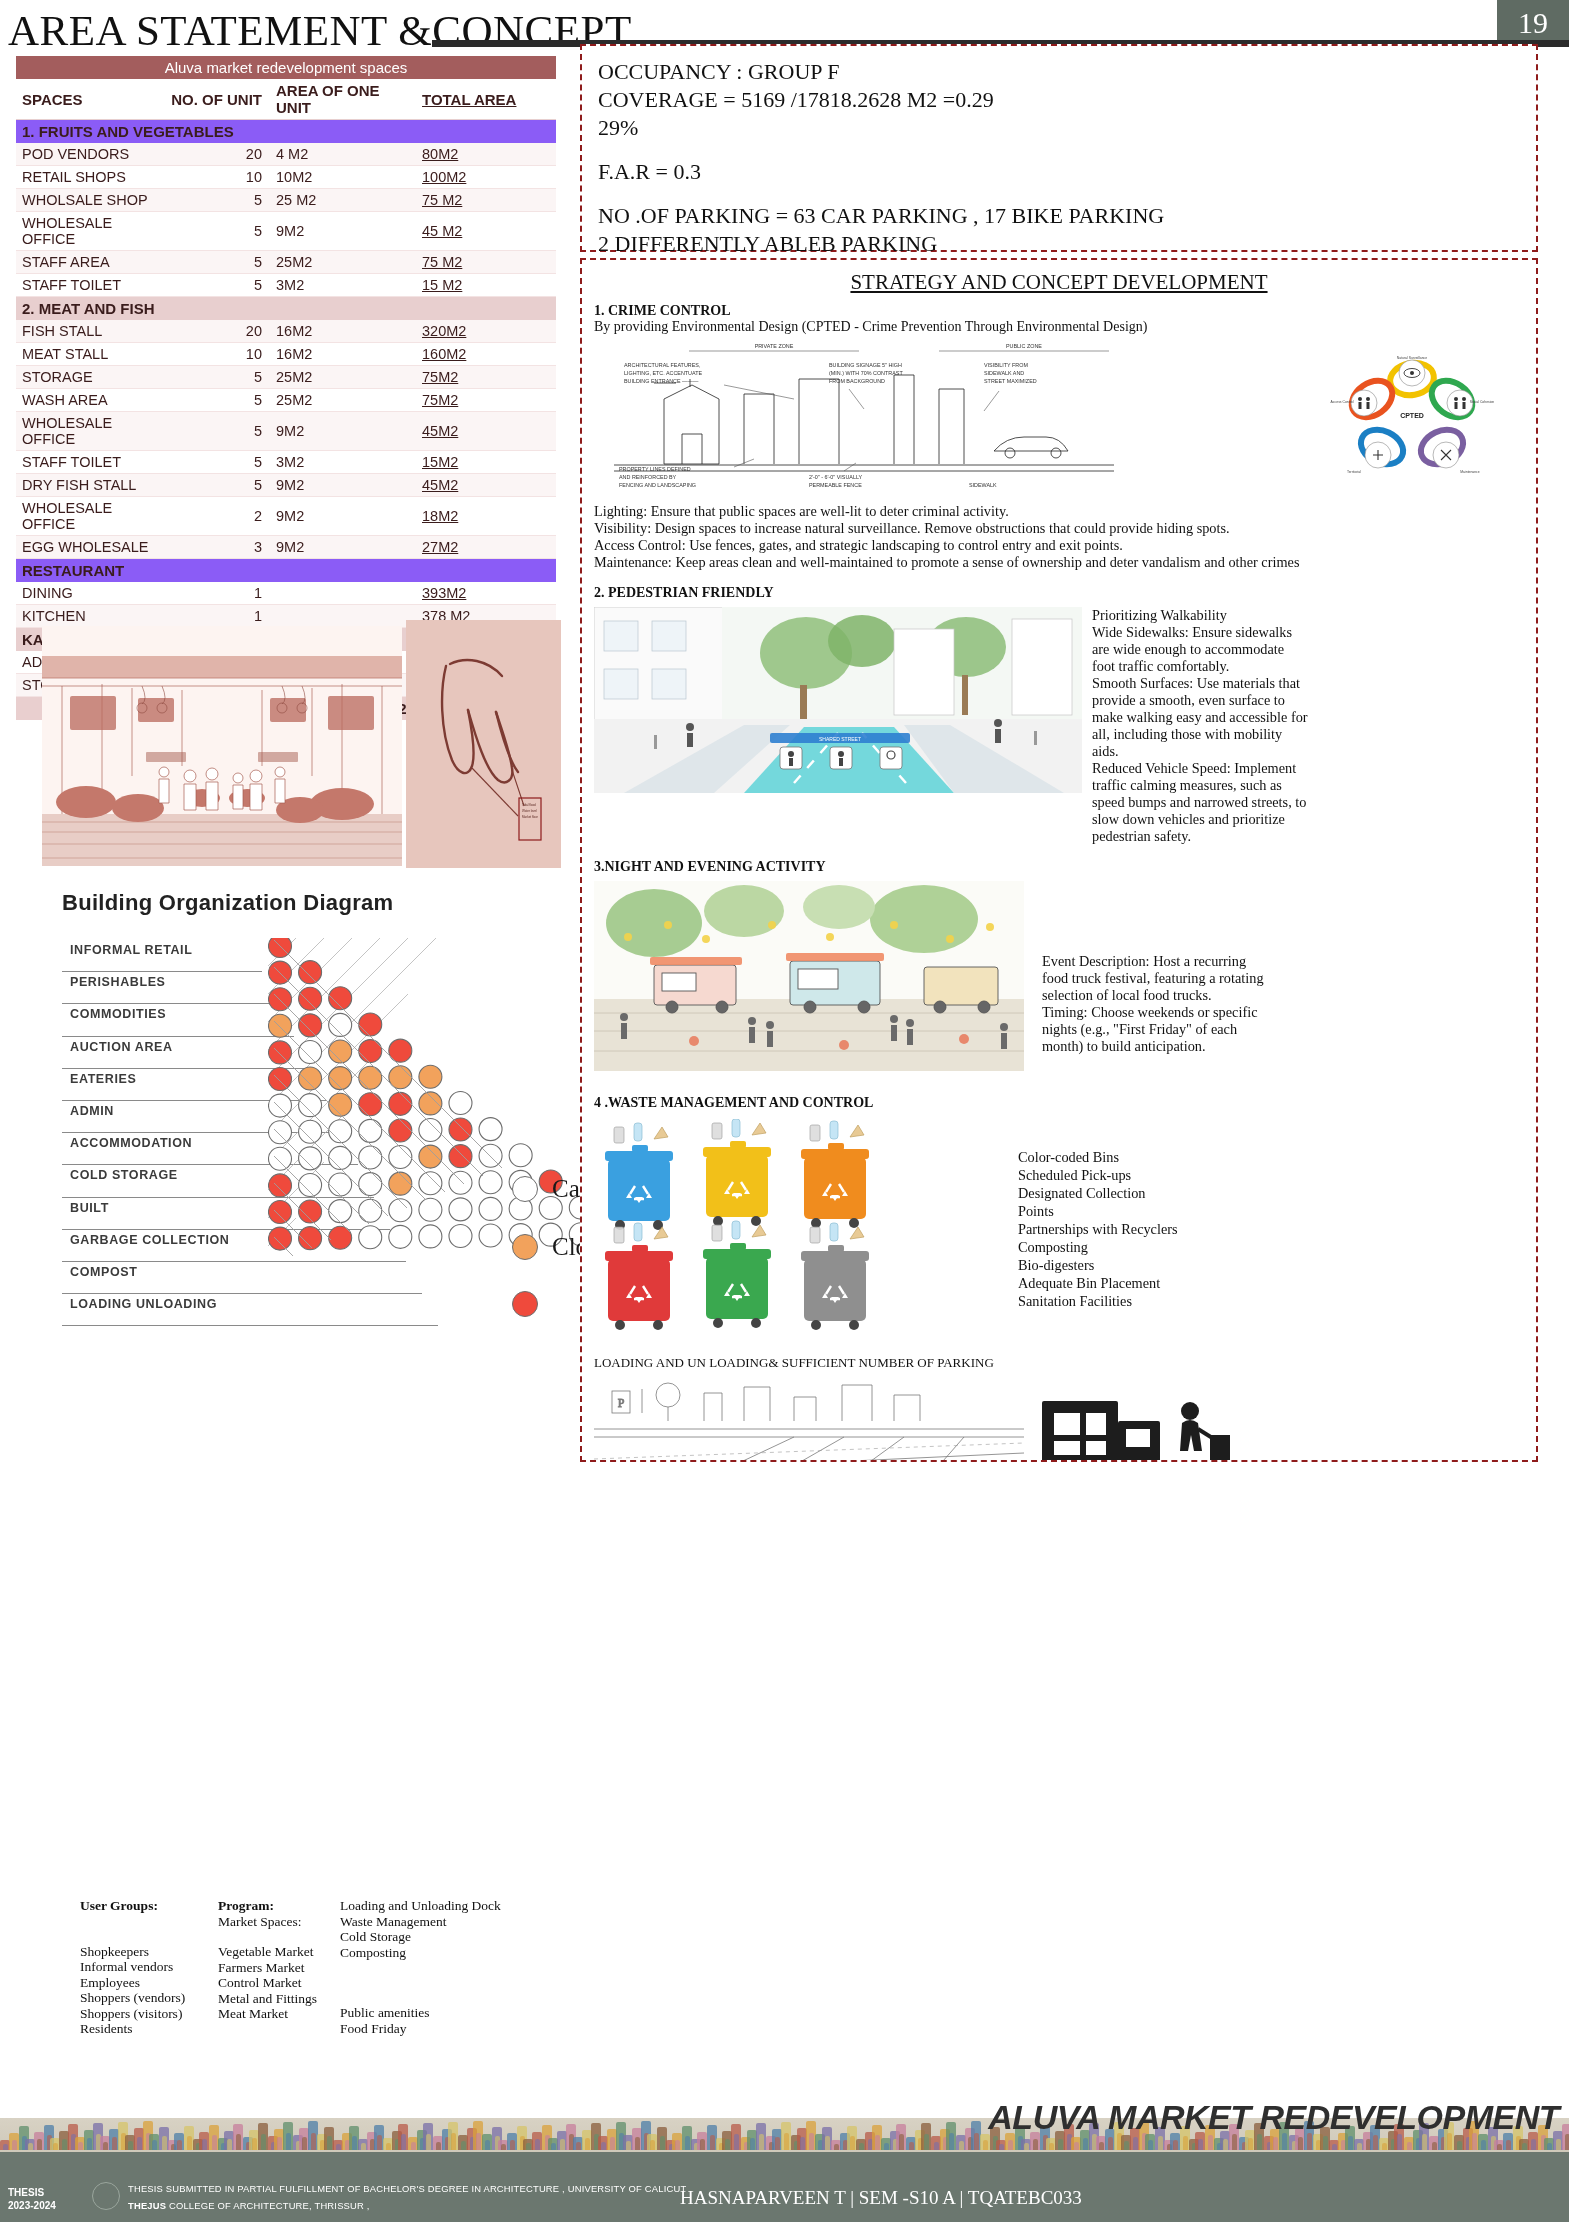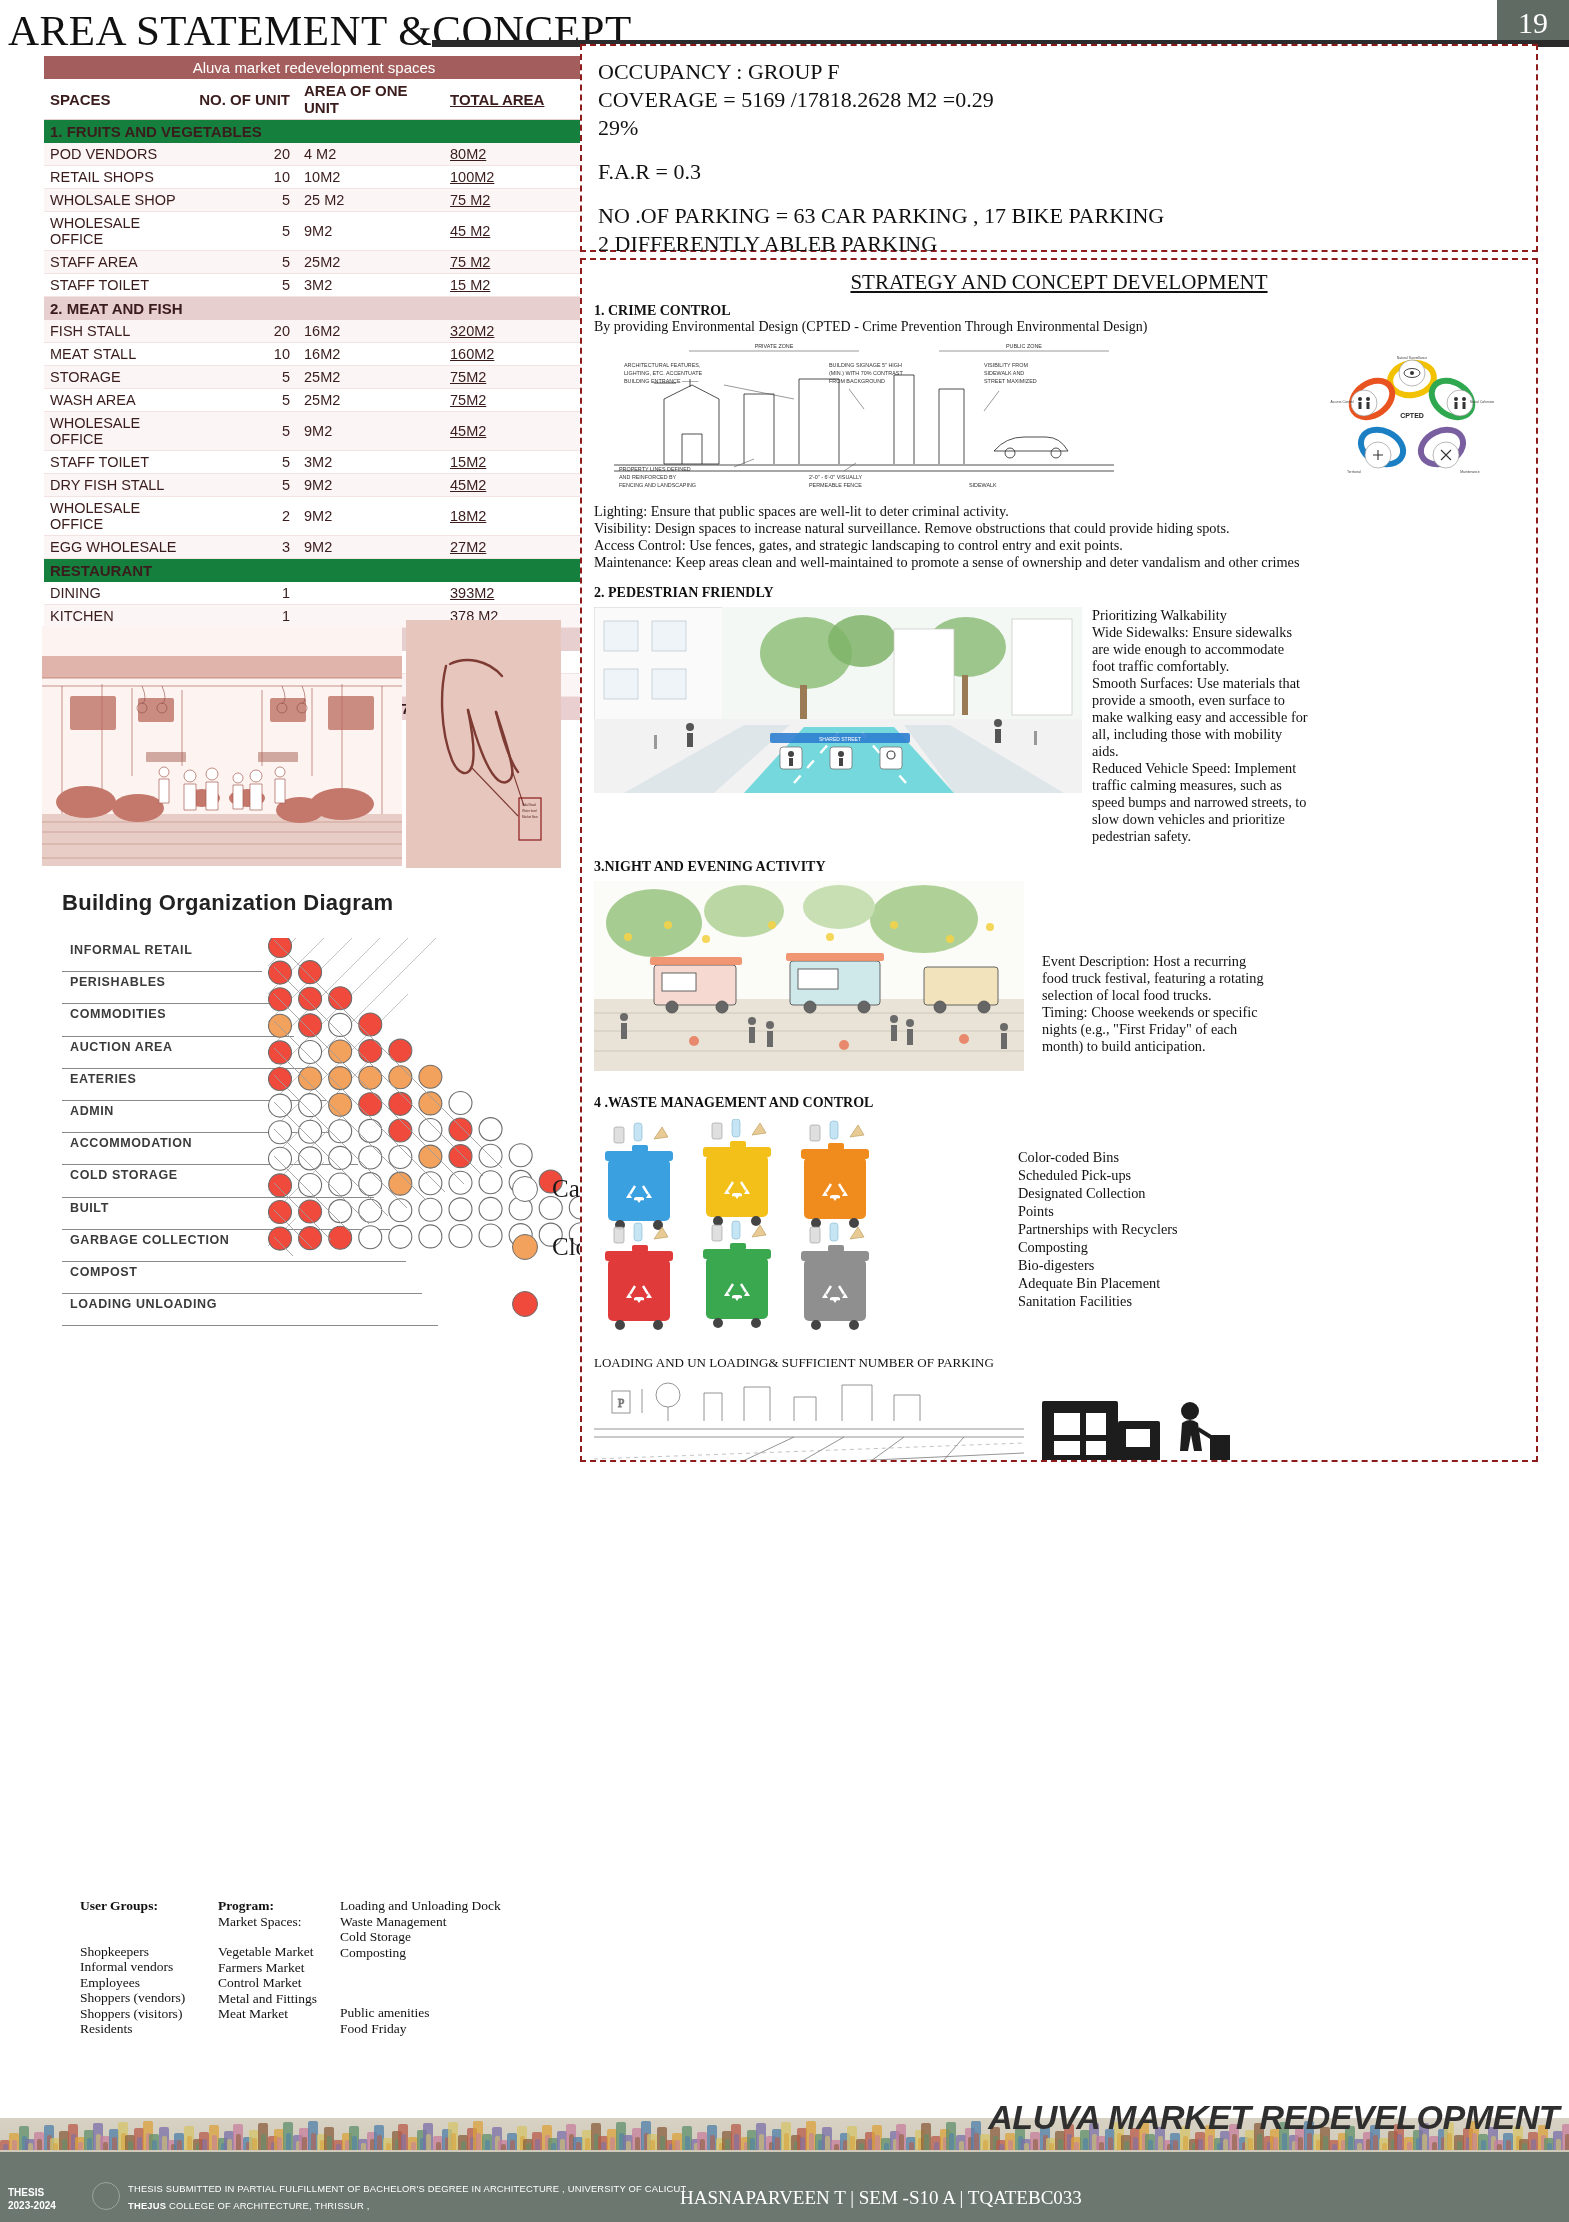--- a/index.html
+++ b/index.html
@@ -24,27 +24,27 @@
     font-family: "Liberation Serif", serif;
     font-size: 43px; letter-spacing: .5px; color: #111;
     white-space: nowrap;
   }
   #title-rule {
     position: absolute; left: 432px; top: 40px;
     width: 1137px; height: 7px; background: #2b2b2b;
   }
 
   
-  #left-col { position: absolute; left: 44px; top: 56px; width: 540px; }
+  #left-col { position: absolute; left: 16px; top: 56px; width: 540px; }
 
   table.area-table { width: 540px; border-collapse: collapse; font-size: 14.5px; color: #3a1c1c; }
   table.area-table td { padding: 3px 6px; height: 21.4px; vertical-align: middle; }
   .t-title { background: #a35d5d; color: #fff; text-align: center; font-size: 15px; padding: 5px 0; }
   .t-head td { background: #ffffff; font-weight: bold; font-size: 15px; border-bottom: 1px solid #e7cfcf; }
-  .t-group td { background: #15803d; font-weight: bold; font-size: 15px; }
+  .t-group td { background: #8b5cf6; font-weight: bold; font-size: 15px; }
   .t-group.lighter td { background: #e8cfcf; }
   .t-row td { border-bottom: 1px solid #f3e3e3; background: #fff; }
   .t-row.alt td { background: #fbf5f5; }
   .c-spaces { width: 148px; }
   .c-units  { width: 106px; text-align: right; padding-right: 8px !important; }
   .c-one    { width: 146px; }
   .c-total  { width: 140px; text-decoration: underline; }
   .t-total td { background: #e9cfcf; text-align: center; font-weight: bold; font-size: 15px; padding: 6px 0; }
 
   

